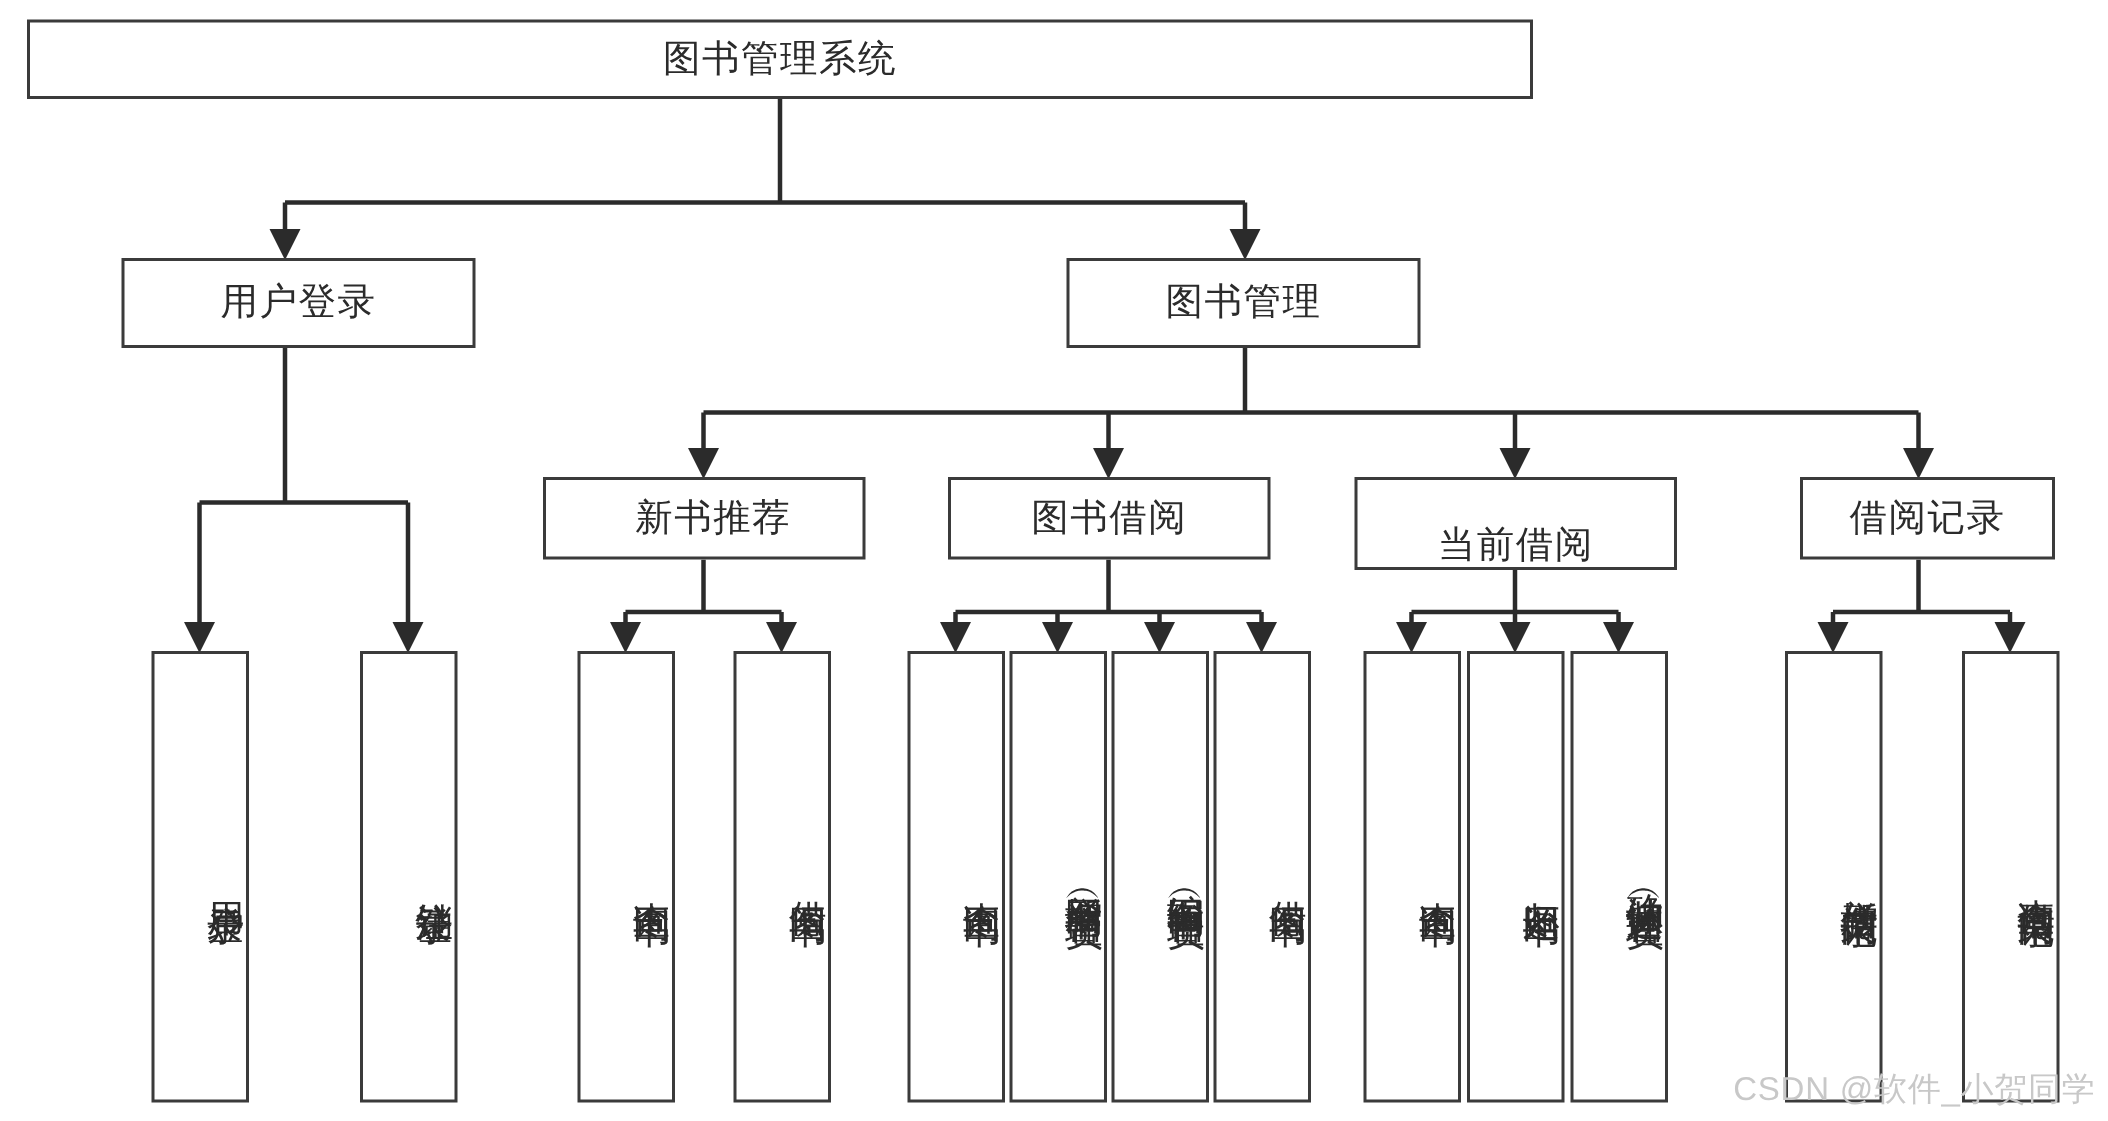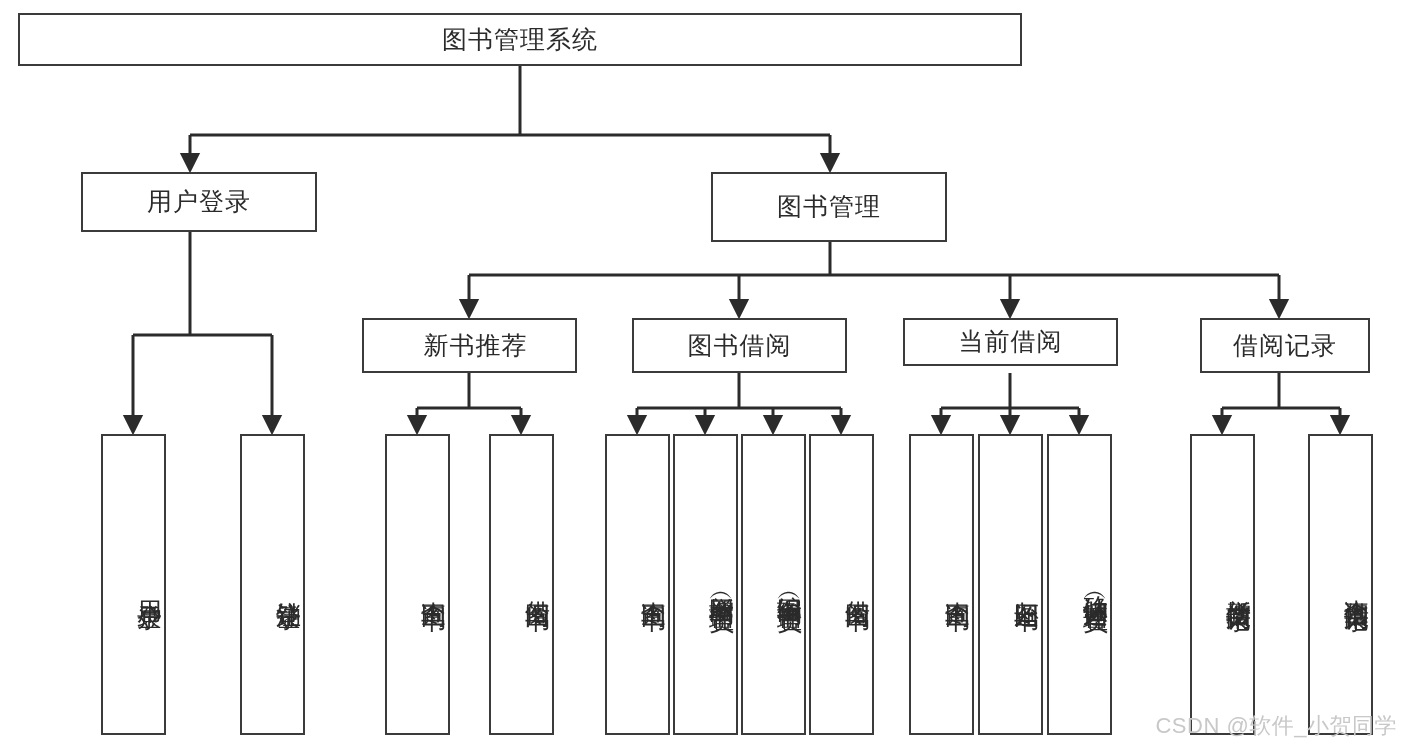--- a/index.html
+++ b/index.html
@@ -128,31 +128,31 @@
     </g>
   </svg>
 
   <div class="node root" style="left:18px; top:13px; width:1004px; height:53px;">
     <span class="lbl">图书管理系统</span>
   </div>
 
   <div class="node h" style="left:81px; top:172px; width:236px; height:60px;">
     <span class="lbl">用户登录</span>
   </div>
-  <div class="node h" style="left:711px; top:172px; width:236px; height:70px;align-items:center;">
+  <div class="node h" style="left:711px; top:172px; width:236px; height:60px;align-items:center;">
     <span class="lbl">图书管理</span>
   </div>
 
   <div class="node h" style="left:362px; top:318px; width:215px; height:55px;padding-left:12px;">
     <span class="lbl">新书推荐</span>
   </div>
   <div class="node h" style="left:632px; top:318px; width:215px; height:55px;">
     <span class="lbl">图书借阅</span>
   </div>
-  <div class="node h" style="left:903px; top:318px; width:215px; height:48px;">
+  <div class="node h" style="left:903px; top:318px; width:215px; height:62px;align-items:flex-end;">
     <span class="lbl">当前借阅</span>
   </div>
   <div class="node h" style="left:1172px; top:318px; width:170px; height:55px;margin-left:28px;">
     <span class="lbl">借阅记录</span>
   </div>
 
   <div class="node v" style="left:101px; top:434px; width:65px; height:301px;">
     <span class="lbl">用户登录</span>
   </div>
   <div class="node v" style="left:240px; top:434px; width:65px; height:301px;">

